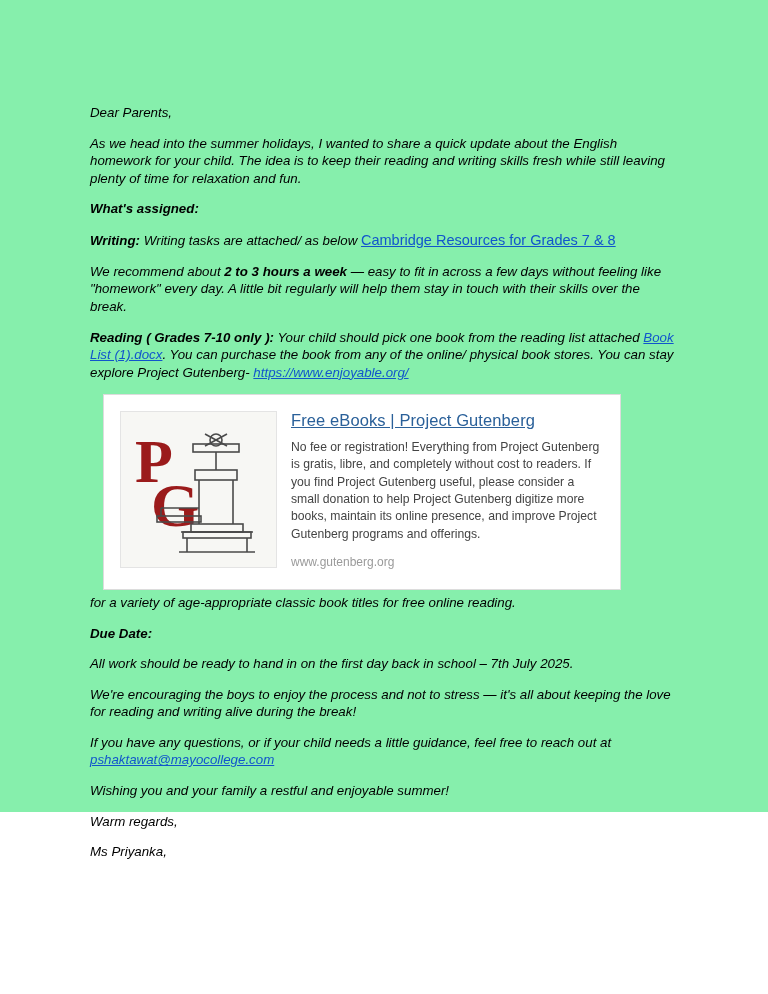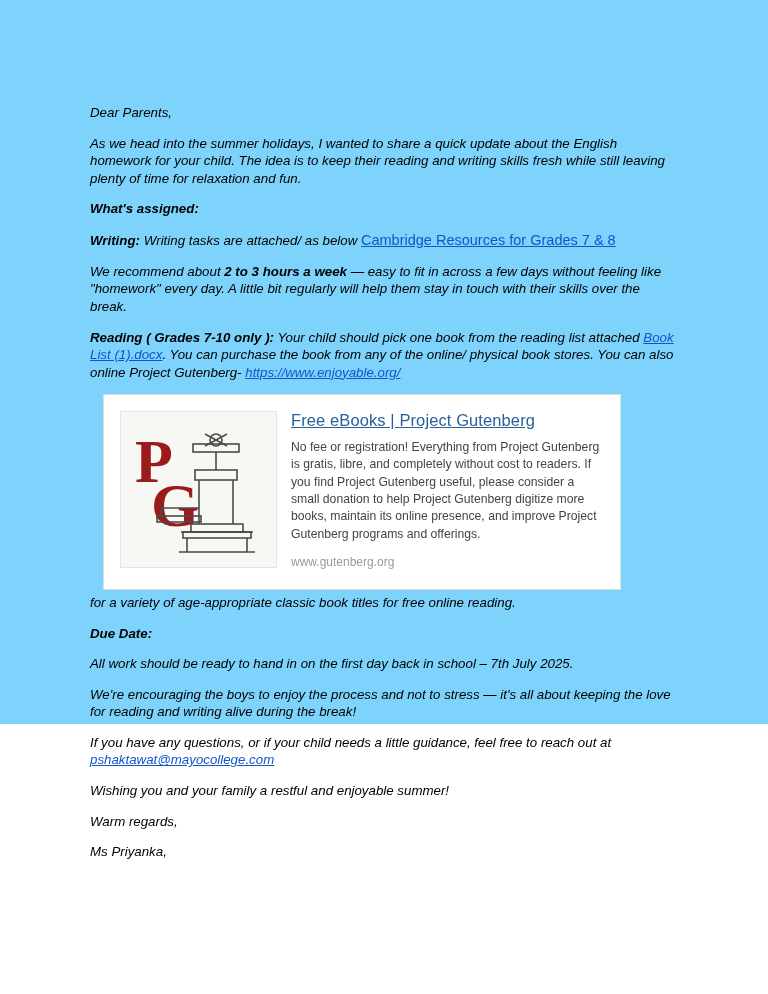--- a/index.html
+++ b/index.html
@@ -12,22 +12,22 @@
     height: 994px;
     font-family: "Liberation Sans", sans-serif;
     color: #000000;
     position: relative;
     overflow: hidden;
   }
   .page {
     position: absolute;
     left: 0; top: 0;
     width: 768px;
-    height: 724px;
-    background: #7dd3fc;
+    height: 812px;
+    background: #86efac;
   }
   .content {
     position: absolute;
     left: 90px;
     top: 104px;
     width: 588px;
   }
   p {
     margin: 0 0 13px 0;
     font-style: italic;
@@ -134,21 +134,21 @@
     <p>Dear Parents,</p>
 
     <p>As we head into the summer holidays, I wanted to share a quick update about the English homework for your child. The idea is to keep their reading and writing skills fresh while still leaving plenty of time for relaxation and fun.</p>
 
     <p class="heading">What's assigned:</p>
 
     <p><span class="bold">Writing:</span><span> Writing tasks are attached/ as below </span><a class="serif-link" href="#">Cambridge Resources for Grades 7 &amp; 8</a></p>
 
     <p><span>We recommend about </span><span class="bold">2 to 3 hours a week</span><span> — easy to fit in across a few days without feeling like "homework" every day. A little bit regularly will help them stay in touch with their skills over the break.</span></p>
 
-    <p><span class="bold">Reading ( Grades 7-10 only ):</span><span> Your child should pick one book from the reading list attached </span><a class="doclink" href="#">Book List (1).docx</a><span>. You can purchase the book from any of the online/ physical book stores. You can also online Project Gutenberg- </span><a class="plain-link" href="#">https://www.enjoyable.org/</a></p>
+    <p><span class="bold">Reading ( Grades 7-10 only ):</span><span> Your child should pick one book from the reading list attached </span><a class="doclink" href="#">Book List (1).docx</a><span>. You can purchase the book from any of the online/ physical book stores. You can stay explore Project Gutenberg- </span><a class="plain-link" href="#">https://www.enjoyable.org/</a></p>
 
     <div class="card">
       <div class="card-thumb">
         <div class="pg-logo">
           <span class="pg-letter pg-p">P</span>
           <span class="pg-letter pg-g">G</span>
           <svg width="155" height="155" viewBox="0 0 155 155" style="position:absolute;left:0;top:0">
             <g stroke="#4a4a4a" stroke-width="1.6" fill="none">
               <rect x="72" y="32" width="46" height="8"></rect>
               <line x1="95" y1="40" x2="95" y2="58"></line>

